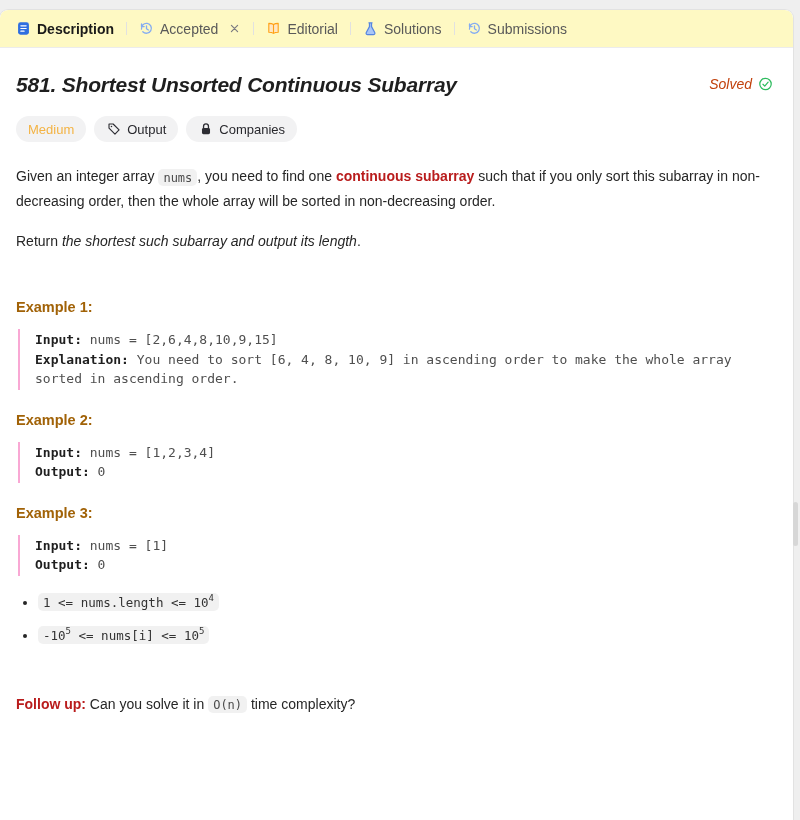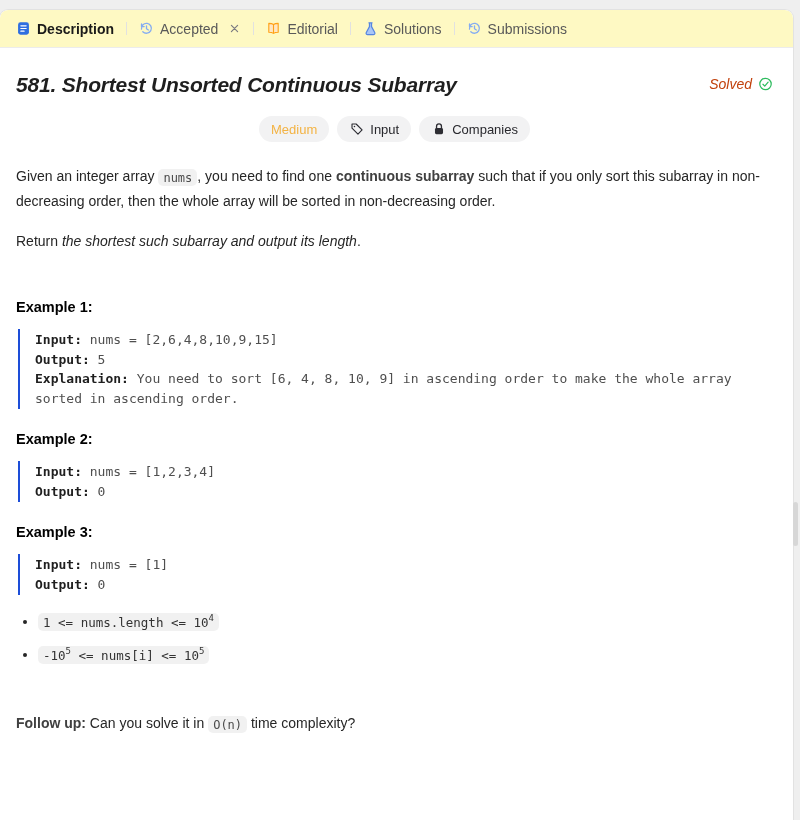--- a/index.html
+++ b/index.html
@@ -28,39 +28,39 @@
   }
   .tab.active{font-weight:700;color:#1a1a1a;}
   .ticon{width:15px;height:15px;display:inline-flex;align-items:center;justify-content:center;}
   .tab-close{width:14px;height:14px;display:inline-flex;align-items:center;justify-content:center;margin-left:3px;cursor:pointer;}
   .tab-divider{width:1px;height:13px;background:#e1e1e1;margin:0 4px;flex:none;}
   
   .content{padding:24px 20px 0 16px;}
   .title-row{display:flex;justify-content:space-between;align-items:flex-start;font-style:italic;}
   h1{margin:0;font-size:21px;line-height:26px;font-weight:700;color:#1f1f1f;letter-spacing:-0.2px;}
   .solved{display:flex;align-items:center;gap:6px;font-size:14px;color:#c2410c;margin-top:4px;flex:none;}
-  .badges{display:flex;gap:8px;margin-top:18px;justify-content:center;}
+  .badges{display:flex;gap:8px;margin-top:18px;}
   .badge{
     display:inline-flex;align-items:center;gap:6px;height:26px;padding:0 12px;
     background:#f2f2f3;border-radius:13px;font-size:13px;color:#28282d;cursor:pointer;
   }
   .badge.medium{color:#f3b344;}
   .desc{margin-top:22px;}
   .desc p{margin:0 0 16px 0;font-size:14px;line-height:24px;color:#262626;max-width:772px;}
   code.inline{
     font-family:"DejaVu Sans Mono", monospace;font-size:12px;
     background:rgba(0,0,0,0.055);padding:1.5px 5px;border-radius:5px;
     color:#4b4b4b;white-space:nowrap;
   }
-  strong{font-weight:700;color:#404040;}
+  strong{font-weight:700;color:#b91c1c;}
   em{font-style:italic;}
-  .example-title{font-size:14.5px;font-weight:700;color:#000000;margin:22px 0 14px 0;}
+  .example-title{font-size:14.5px;font-weight:700;color:#a16207;margin:22px 0 14px 0;}
   .example-title.first{margin-top:46px;}
   .example-block{
-    border-left:2px solid #1d4ed8;margin:0 0 6px 2px;padding:1px 14px 1px 15px;
+    border-left:2px solid #f9a8d4;margin:0 0 6px 2px;padding:1px 14px 1px 15px;
     font-family:"DejaVu Sans Mono", monospace;font-size:13px;line-height:19.5px;
     color:#4f4f4f;max-width:760px;
   }
   .example-block strong{color:#1f1f1f;}
   .constraints-title{margin:56px 0 0 0;font-weight:700;font-size:14.5px;color:#1f1f1f;}
   ul.constraint-list{margin:18px 0 0 0;padding-left:22px;}
   ul.constraint-list li{margin-bottom:17px;font-size:14px;color:#262626;}
   ul.constraint-list code.inline{color:#333333;font-size:12.5px;}
   sup{font-size:9px;line-height:0;}
   .followup{margin:50px 0 0 0;font-size:14px;line-height:22px;color:#262626;}
@@ -147,41 +147,40 @@
         <div class="badge medium">
           <span>Medium</span>
         </div>
         <div class="badge">
           <span class="ticon">
             <svg viewBox="0 0 16 16" width="14" height="14" fill="none" stroke="#2d2d33" stroke-width="1.3" stroke-linejoin="round">
               <path d="M2.3 7V2.3H7l6.8 6.8-4.7 4.7z"></path>
               <circle cx="5.1" cy="5.1" r="0.9" fill="#2d2d33" stroke="none"></circle>
             </svg>
           </span>
-          <span>Input</span>
+          <span>Output</span>
         </div>
         <div class="badge">
           <span class="ticon">
             <svg viewBox="0 0 16 16" width="14" height="14">
               <path d="M5.2 7.2V4.9a2.8 2.8 0 0 1 5.6 0v2.3" fill="none" stroke="#2d2d33" stroke-width="1.5"></path>
               <rect x="3.4" y="6.9" width="9.2" height="7" rx="1.7" fill="#2d2d33"></rect>
             </svg>
           </span>
           <span>Companies</span>
         </div>
       </div>
     <div class="desc" id="description">
         <p>Given an integer array <code class="inline">nums</code>, you need to find one <strong>continuous subarray</strong> such that if you only sort this subarray in non-decreasing order, then the whole array will be sorted in non-decreasing order.</p>
         <p>Return <em>the shortest such subarray and output its length</em>.</p>
       </div>
     <div id="examples">
         <p class="example-title first">Example 1:</p>
         <div class="example-block">
           <div class="ex-line"><strong>Input:</strong> nums = [2,6,4,8,10,9,15]</div>
-          <div class="ex-line"><strong>Output:</strong> 5</div>
           <div class="ex-line"><strong>Explanation:</strong> You need to sort [6, 4, 8, 10, 9] in ascending order to make the whole array sorted in ascending order.</div>
         </div>
         <p class="example-title">Example 2:</p>
         <div class="example-block">
           <div class="ex-line"><strong>Input:</strong> nums = [1,2,3,4]</div>
           <div class="ex-line"><strong>Output:</strong> 0</div>
         </div>
         <p class="example-title">Example 3:</p>
         <div class="example-block">
           <div class="ex-line"><strong>Input:</strong> nums = [1]</div>

